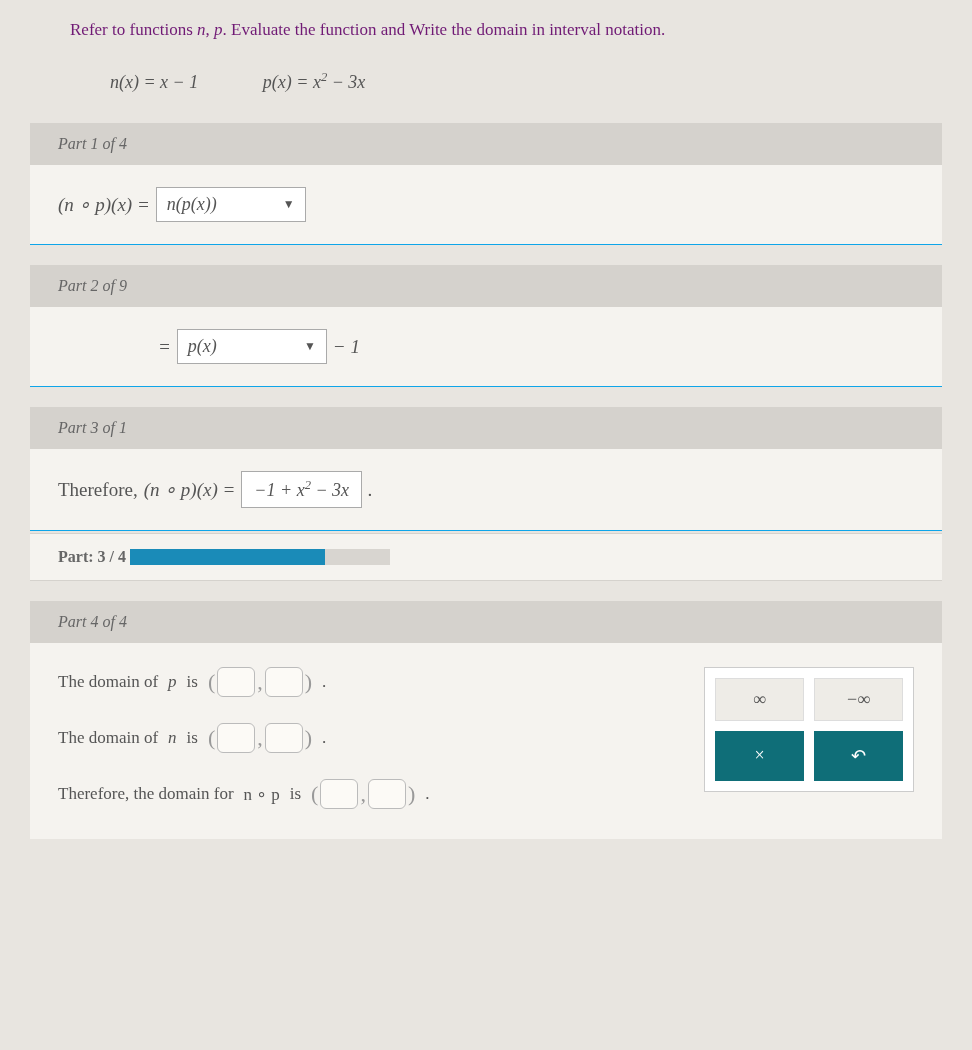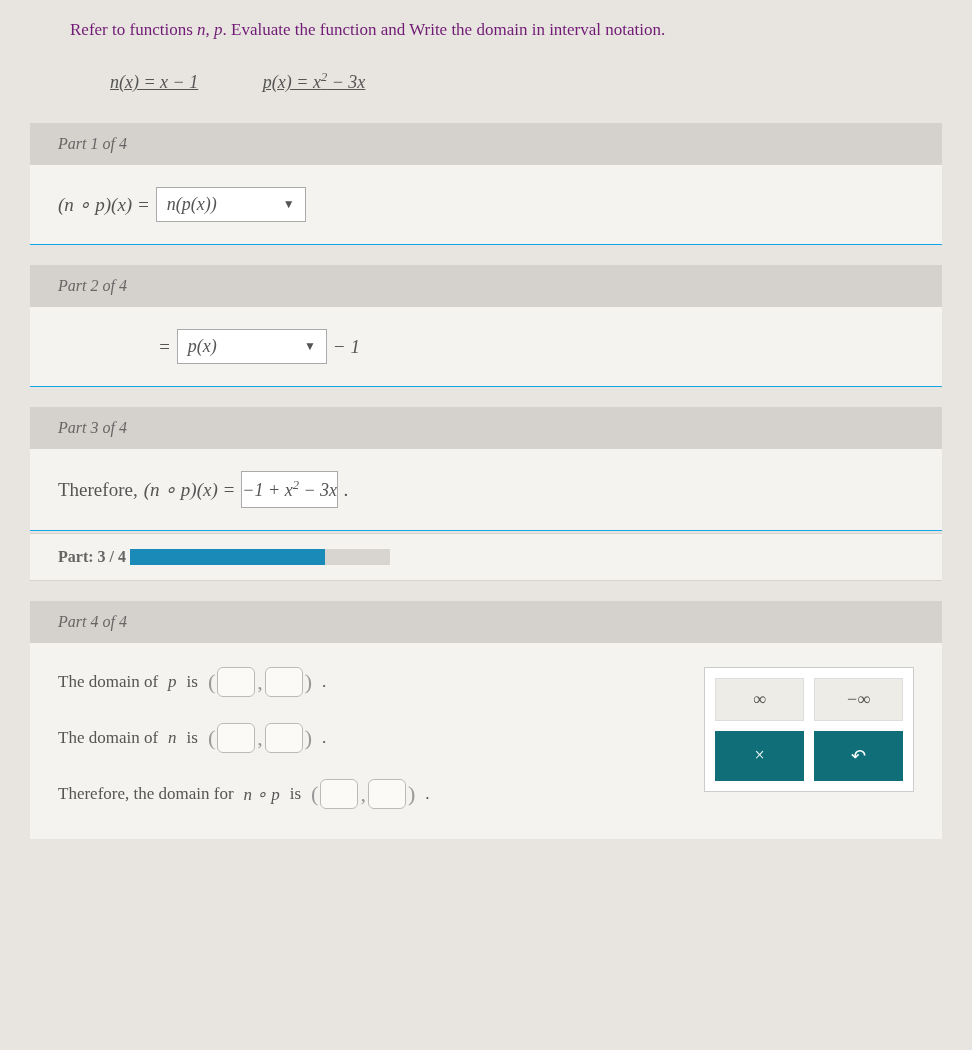--- a/index.html
+++ b/index.html
@@ -21,21 +21,20 @@
     .functions-row {
       margin-left: 80px;
       margin-bottom: 30px;
       font-size: 18px;
       font-style: italic;
       color: #555;
     }
     .functions-row .fn-def {
       display: inline-block;
       margin-right: 60px;
-      text-decoration: underline;
     }
     .part-header {
       background: #d5d2cd;
       padding: 12px 28px;
       font-size: 16px;
       color: #666;
       margin-top: 20px;
       font-style: italic;
     }
     .part-body {
@@ -63,21 +62,21 @@
       color: #555;
       gap: 18px;
       min-width: 150px;
       justify-content: space-between;
     }
     .dropdown-box .caret { font-style: normal; font-size: 12px; }
     .answer-box {
       display: inline-block;
       border: 1px solid #aaa;
       background: #fff;
-      padding: 6px 0;
+      padding: 6px 12px;
       font-style: italic;
       font-size: 18px;
     }
     .progress-row {
       background: #f5f3ef;
       padding: 14px 28px;
       border-top: 1px solid #d5d2cd;
       border-bottom: 1px solid #d5d2cd;
       display: flex;
       align-items: center;
@@ -178,33 +177,33 @@
 <div class="part-body">
   <div class="math-line">
     <span>(n ∘ p)(x) = </span>
     <span class="dropdown-box">
       <span>n(p(x))</span>
       <span class="caret">▼</span>
     </span>
   </div>
 </div>
 
-<div class="part-header">Part 2 of 4</div>
+<div class="part-header">Part 2 of 9</div>
 <div class="part-body">
   <div class="math-line">
     <span class="indent">= </span>
     <span class="dropdown-box">
       <span>p(x)</span>
       <span class="caret">▼</span>
     </span>
     <span>− 1</span>
   </div>
 </div>
 
-<div class="part-header">Part 3 of 4</div>
+<div class="part-header">Part 3 of 1</div>
 <div class="part-body">
   <div class="math-line">
     <span style="font-style:normal">Therefore, </span>
     <span>(n ∘ p)(x) = </span>
     <span class="answer-box">
       <span>−1 + x</span><sup>2</sup><span> − 3x</span>
     </span>
     <span>.</span>
   </div>
 </div>
@@ -230,21 +229,21 @@
     <div class="domain-row">
       <span>The domain of </span>
       <span style="font-style:italic">n</span>
       <span> is</span>
       <span class="interval-slot">
         (<span class="slot-box"></span>,<span class="slot-box"></span>)
       </span>.
     </div>
     <div class="domain-row">
       <span>Therefore, the domain for </span>
-      <span style="font-style:italic">n ∘ p</span>
+      <span style="">n ∘ p</span>
       <span> is</span>
       <span class="interval-slot">
         (<span class="slot-box"></span>,<span class="slot-box"></span>)
       </span>.
     </div>
   </div>
   <div class="toolbox">
     <div class="tool-btn">∞</div>
     <div class="tool-btn">−∞</div>
     <div class="action-btn">×</div>

